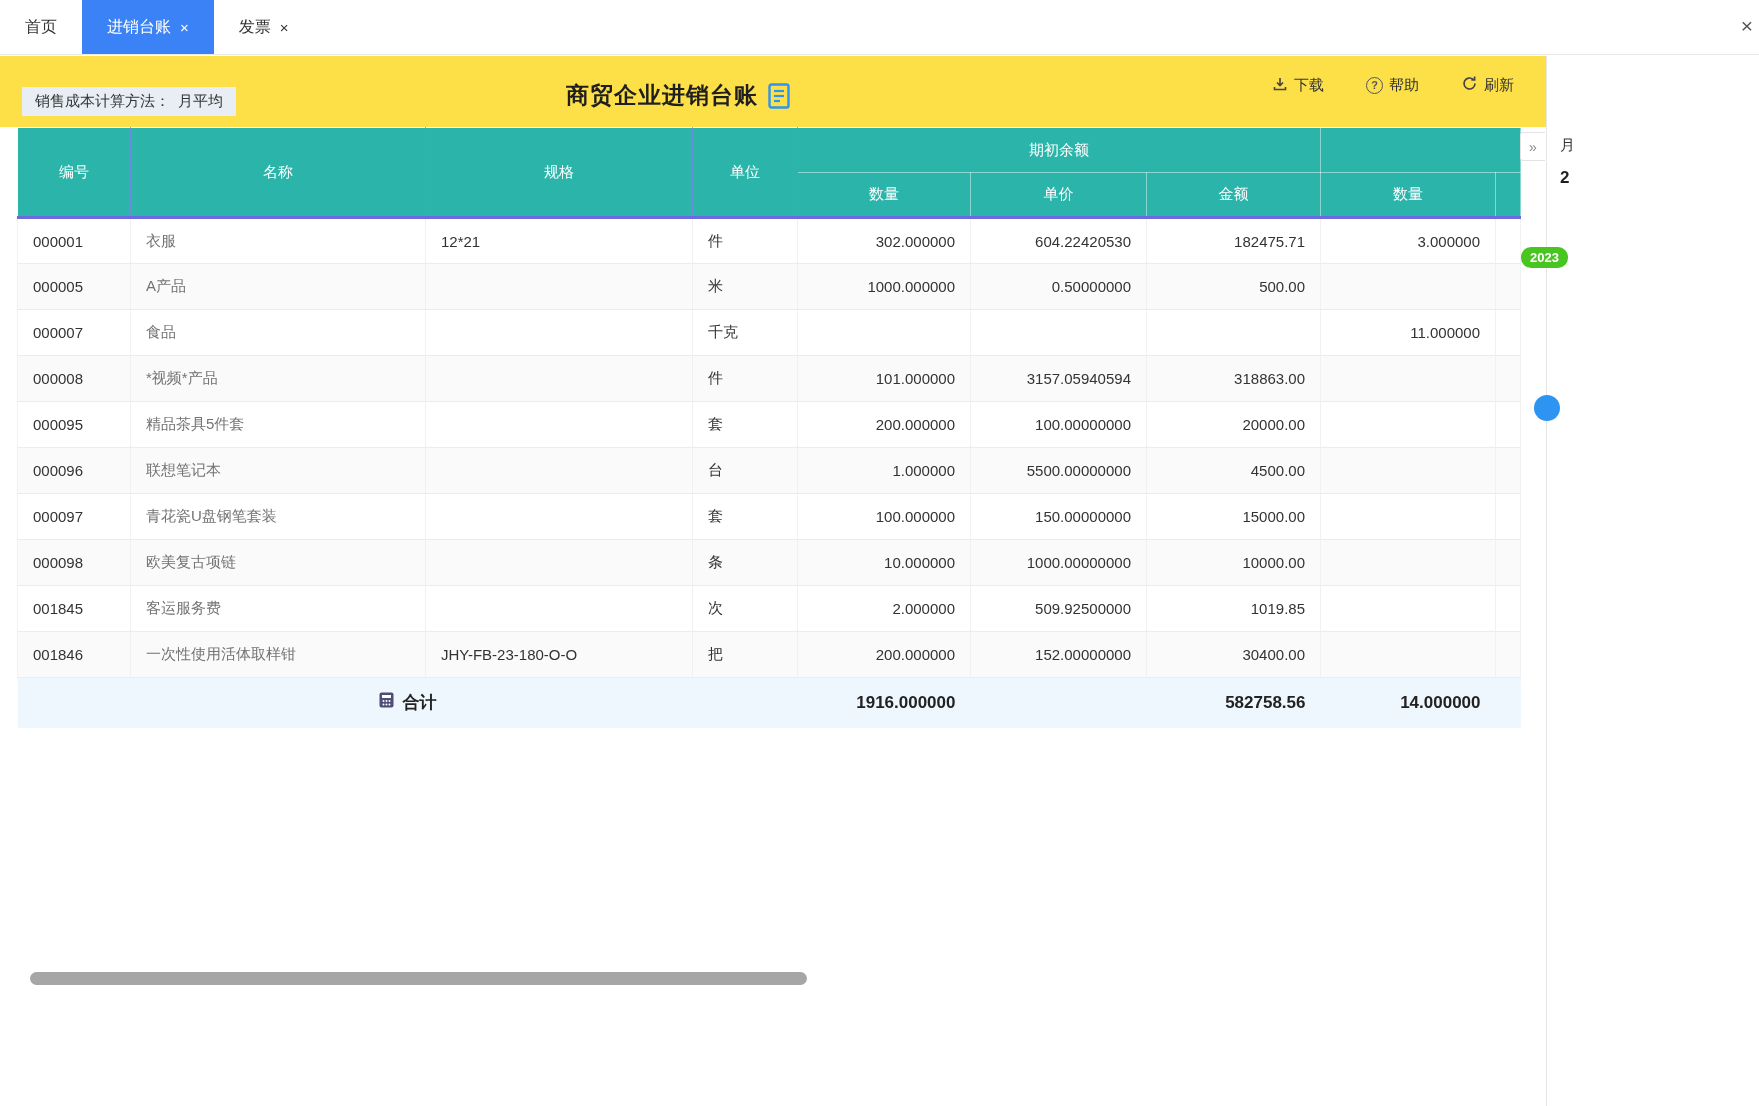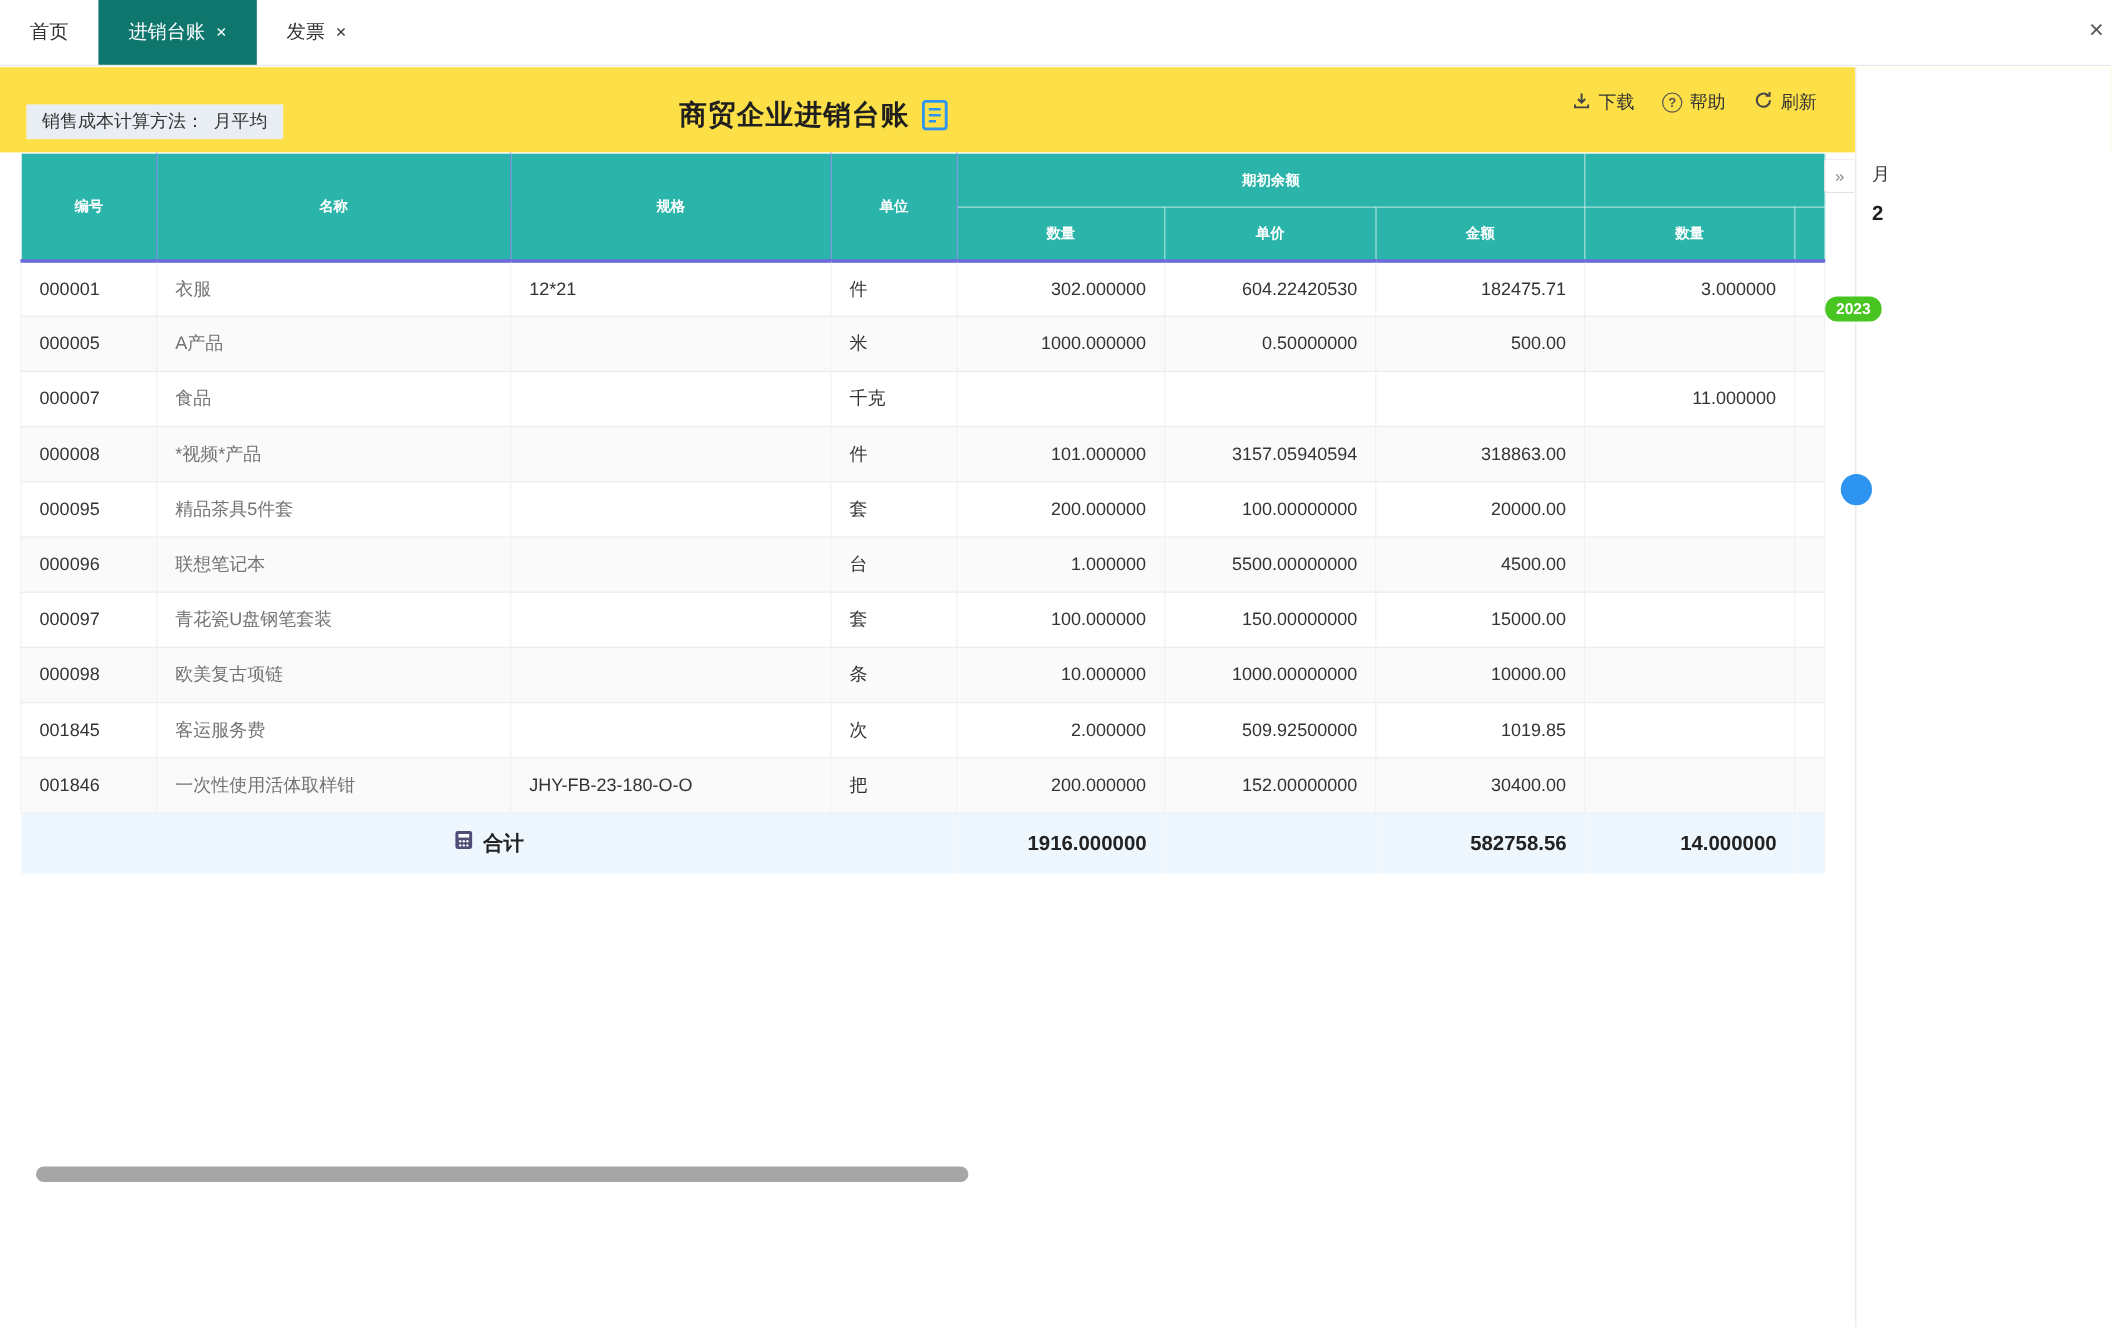--- a/index.html
+++ b/index.html
@@ -15,21 +15,21 @@
   
   .tabbar {
     position: absolute; top:0; left:0; width:100%; height:55px;
     background:#fff; border-bottom:1px solid #e8e8e8;
     display:flex; align-items:stretch;
   }
   .tab {
     display:flex; align-items:center; gap:9px;
     padding:0 25px; font-size:16px; color:#333; cursor:pointer; white-space:nowrap;
   }
-  .tab.active { background:#0f766e; color:#fff; }
+  .tab.active { background:#3b82f6; color:#fff; }
   .tab .close-x { font-size:15px; line-height:1; }
   .tabbar-close {
     position:absolute; right:6px; top:14px; font-size:21px; color:#555; cursor:pointer;
   }
 
   
   .toolbar { position:absolute; top:56px; left:0; width:100%; height:71px; background:#fde047; }
   .method-chip {
     position:absolute; left:22px; top:31px; height:29px;
     background:#e9eef4; padding:0 13px; font-size:15px; color:#333;
@@ -50,33 +50,33 @@
   .btn {
     height:37px; padding:0 15px; font-size:15px; border-radius:3px;
     display:flex; align-items:center; position:relative; cursor:pointer; white-space:nowrap;
   }
   .btn.outline { background:#fff; border:1px solid #57b527; color:#3fa317; }
   .btn.solid   { background:#85c71f; border:1px solid #85c71f; color:#fff; }
   .badge-dot {
     position:absolute; top:-4px; right:-4px; width:8px; height:8px;
     border-radius:50%; background:#f5222d;
   }
-  .util-group { display:flex; align-items:center; gap:23px; margin-left:30px;text-align:center; }
+  .util-group { display:flex; align-items:center; gap:42px; margin-left:30px;text-align:center; }
   .util { display:flex; align-items:center; gap:6px; font-size:15px; color:#333; cursor:pointer; }
   .help-circle {
     width:17px; height:17px; border:1.5px solid #555; border-radius:50%;
     display:flex; align-items:center; justify-content:center;
     font-size:11px; font-weight:700; color:#555;
   }
 
   
   .table-wrap { position:absolute; left:17px; top:127px; width:1503px; }
   table { border-collapse:collapse; table-layout:fixed; width:1503px; font-size:15px; }
   thead th {
-    background:#2bb5aa; color:#fff; font-weight:700; font-size:12px;
+    background:#2bb5aa; color:#fff; font-weight:400; font-size:15px;
     height:45px; border:1px solid rgba(255,255,255,.45); text-align:center;
   }
   thead th.flat { border-right:1px solid rgba(128,128,235,.75); }
   thead th.flat, thead tr.subrow th { border-bottom:3px solid #6b6bdd; }
   tbody td {
     height:46px; padding:0 15px; background:#fff;
     border-bottom:1px solid #ececec; border-right:1px solid #f1f1f1; border-left:1px solid #f1f1f1;
     overflow:hidden; white-space:nowrap;
   }
   tbody tr.alt td { background:#fafafa; }

